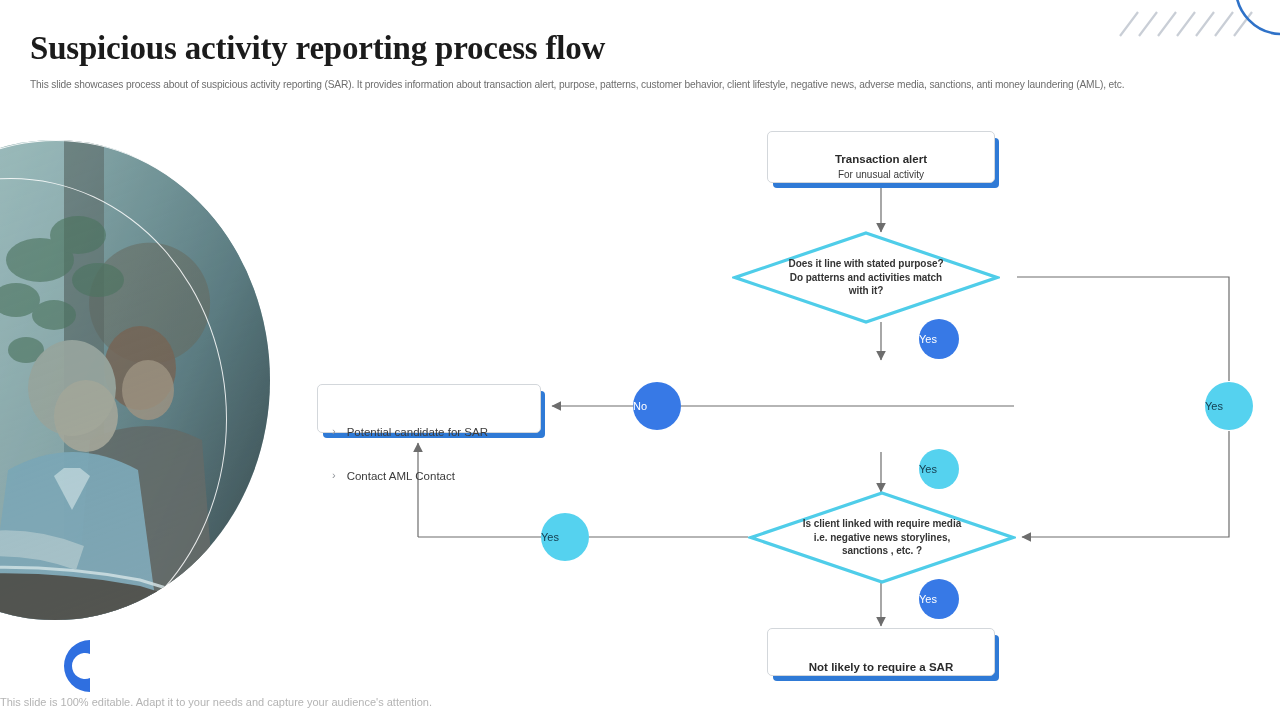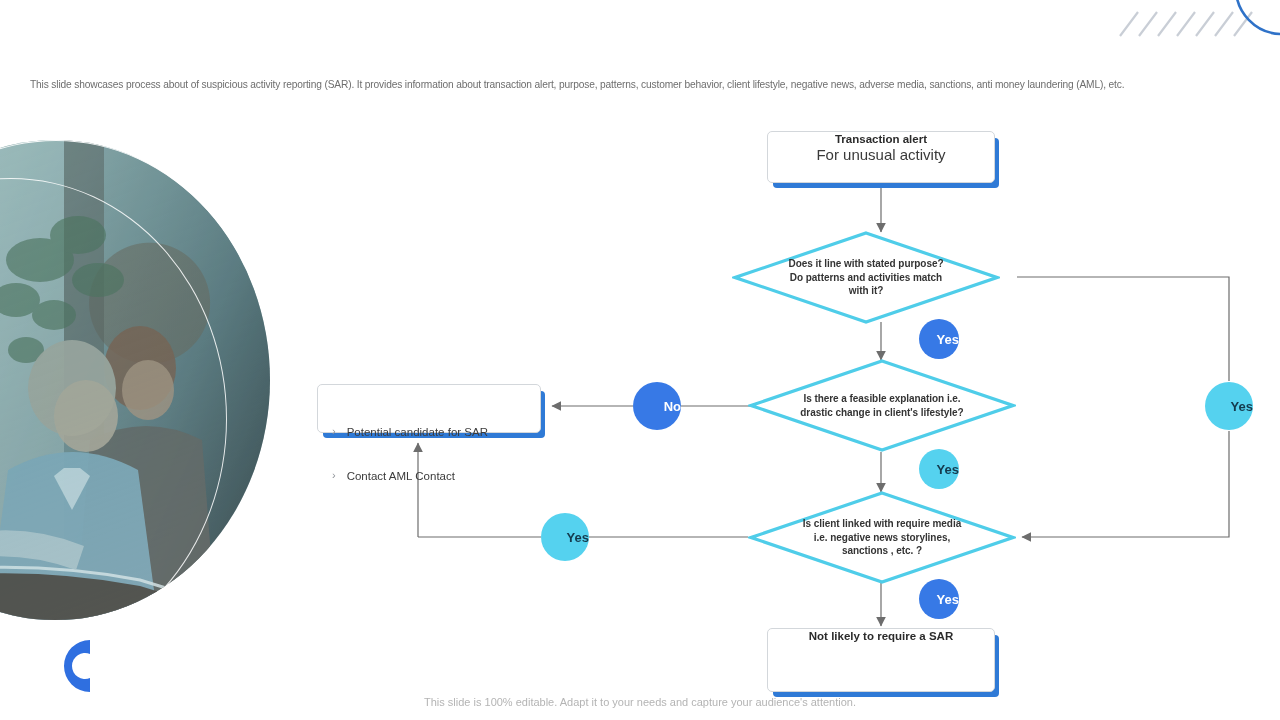--- a/index.html
+++ b/index.html
@@ -67,25 +67,25 @@
   }
 
   
   .flow{position:absolute;left:0;top:0;width:1280px;height:720px;}
   .flow svg{position:absolute;left:0;top:0;}
 
   .node-box{
     position:absolute;background:#ffffff;
     border:1px solid #d3d7db;border-radius:5px;
     box-shadow:5px 6px 0 -1px #2f7ad6;
-    display:flex;flex-direction:column;align-items:center;justify-content:flex-start;
+    display:flex;flex-direction:column;align-items:center;justify-content:flex-end;
     box-sizing:border-box;
   }
   .node-box .l1{font-size:11.5px;font-weight:700;color:#2b2b2b;line-height:15px;}
-  .node-box .l2{font-size:15px;font-weight:400;color:#3a3a3a;line-height:15px;}
+  .node-box .l2{font-size:10px;font-weight:400;color:#3a3a3a;line-height:15px;}
 
   .sar-box{
     position:absolute;background:#ffffff;
     border:1px solid #d3d7db;border-radius:5px;
     box-shadow:5px 6px 0 -1px #2f7ad6;
     box-sizing:border-box;
     padding:12px 16px 12px 14px;
   }
   .sar-row{display:flex;align-items:baseline;gap:11px;line-height:18px;}
   .sar-chev{color:#8e9298;font-size:11px;transform:translateY(-1px);}
@@ -98,37 +98,38 @@
   }
   .diamond .dtext{
     position:relative;z-index:2;
     font-size:10px;font-weight:700;color:#343434;line-height:13.5px;
     width:170px;letter-spacing:-0.05px;
   }
   .diamond svg{position:absolute;left:0;top:0;}
 
   .badge{
     position:absolute;border-radius:50%;
-    display:flex;align-items:center;justify-content:flex-end;
-    font-size:13px;font-weight:700;color:#ffffff;
+    display:flex;align-items:center;justify-content:flex-start;
+    font-size:11px;font-weight:400;color:#ffffff;
     z-index:6;
   }
   .badge.dark{background:#3779e6;}
   .badge.light{background:#55d2ef;color:#143a4d;}
 
   .footer{
     position:absolute;left:0;right:0;bottom:12px;
-    text-align:center;font-size:11px;color:#b4b4b4;
+    font-size:11px;color:#b4b4b4;
   }
 </style>
 </head>
 <body>
 
 <div class="slide">
 
+  <div class="title">Suspicious activity reporting process flow</div>
   <div class="subtitle">This slide showcases process about of suspicious activity reporting (SAR).  It provides information about transaction alert, purpose, patterns, customer behavior, client lifestyle, negative news, adverse media, sanctions, anti money laundering (AML),  etc.</div>
 
   <svg class="decor-hatch" viewBox="0 0 170 70">
     <g stroke="#c9ced6" stroke-width="2.2" stroke-linecap="butt">
       <line x1="10" y1="36" x2="28" y2="12"></line>
       <line x1="29" y1="36" x2="47" y2="12"></line>
       <line x1="48" y1="36" x2="66" y2="12"></line>
       <line x1="67" y1="36" x2="85" y2="12"></line>
       <line x1="86" y1="36" x2="104" y2="12"></line>
       <line x1="105" y1="36" x2="123" y2="12"></line>
@@ -220,46 +221,40 @@
       <div class="l2">For unusual activity</div>
     </div>
 
     <div class="diamond" style="left:732px;top:230px;width:268px;height:95px;">
       <svg width="268" height="95" viewBox="0 0 268 95">
         <polygon points="134,3 265,47.5 134,92 3,47.5" fill="#ffffff" stroke="#4fcde9" stroke-width="3.2"></polygon>
       </svg>
       <div class="dtext">Does it line with stated purpose? Do patterns and activities match with it?</div>
     </div>
 
-    <div class="diamond" style="left:748px;top:358px;width:268px;height:95px;">
-      <svg width="268" height="95" viewBox="0 0 268 95">
-        <polygon points="134,3 265,47.5 134,92 3,47.5" fill="#ffffff" stroke="#4fcde9" stroke-width="3.2"></polygon>
-      </svg>
-      <div class="dtext">Is there a feasible explanation i.e. drastic change in client's lifestyle?</div>
-    </div>
 
     <div class="diamond" style="left:748px;top:490px;width:268px;height:95px;">
       <svg width="268" height="95" viewBox="0 0 268 95">
         <polygon points="134,3 265,47.5 134,92 3,47.5" fill="#ffffff" stroke="#4fcde9" stroke-width="3.2"></polygon>
       </svg>
       <div class="dtext">Is client linked with require media i.e. negative news storylines, sanctions , etc. ?</div>
     </div>
 
     <div class="sar-box" style="left:317px;top:384px;width:224px;height:49px;">
       <div class="sar-row">
         <span class="sar-chev">›</span>
         <span class="sar-txt">Potential candidate for SAR</span>
       </div>
       <div class="sar-row">
         <span class="sar-chev">›</span>
         <span class="sar-txt">Contact AML  Contact</span>
       </div>
     </div>
 
-    <div class="node-box" style="left:767px;top:628px;width:228px;height:64px;">
+    <div class="node-box" style="left:767px;top:628px;width:228px;height:48px;">
       <div class="l1">Not likely to require a SAR</div>
     </div>
 
     <div class="badge light" style="left:1205px;top:382px;width:48px;height:48px;">
       <span>Yes</span>
     </div>
 
     <div class="badge dark" style="left:919px;top:319px;width:40px;height:40px;">
       <span>Yes</span>
     </div>

